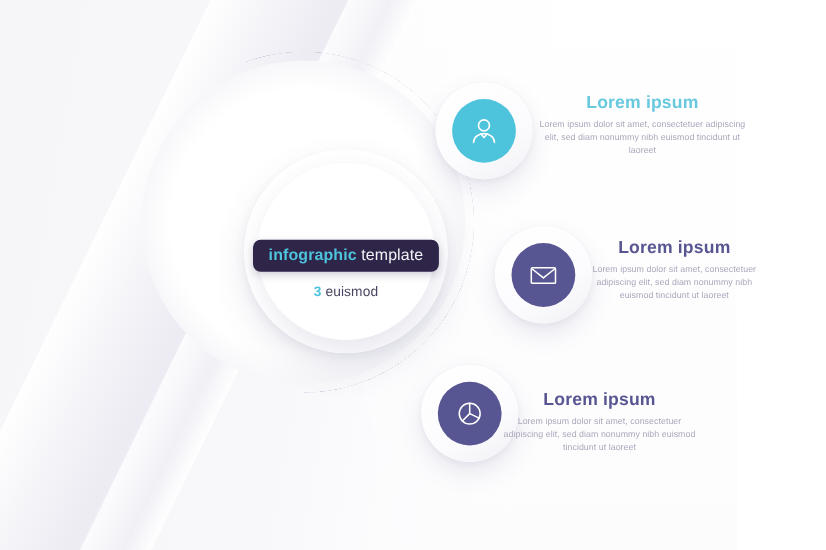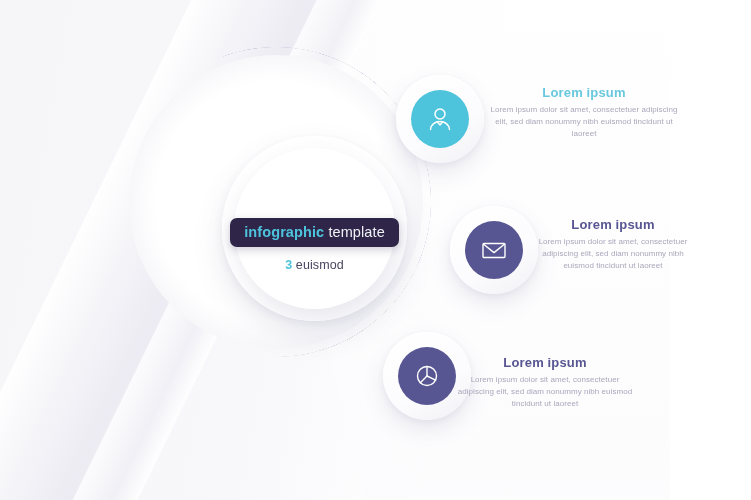--- a/index.html
+++ b/index.html
@@ -146,21 +146,21 @@
   }
   .badge .disc svg{ display:block; }
 
   .badge-1{ left:396px; top:75px; }
   .badge-2{ left:450px; top:206px; }
   .badge-3{ left:383px; top:332px; }
 
   
   .block{ position:absolute; }
   .block .head{
-    font-size:13px;
+    font-size:16px;
     font-weight:bold;
     letter-spacing:.15px;
     margin-bottom:4px;
   }
   .block .body{
     font-size:8px;
     line-height:1.5;
     color:#a9a8bb;
     letter-spacing:.05px;
   }

